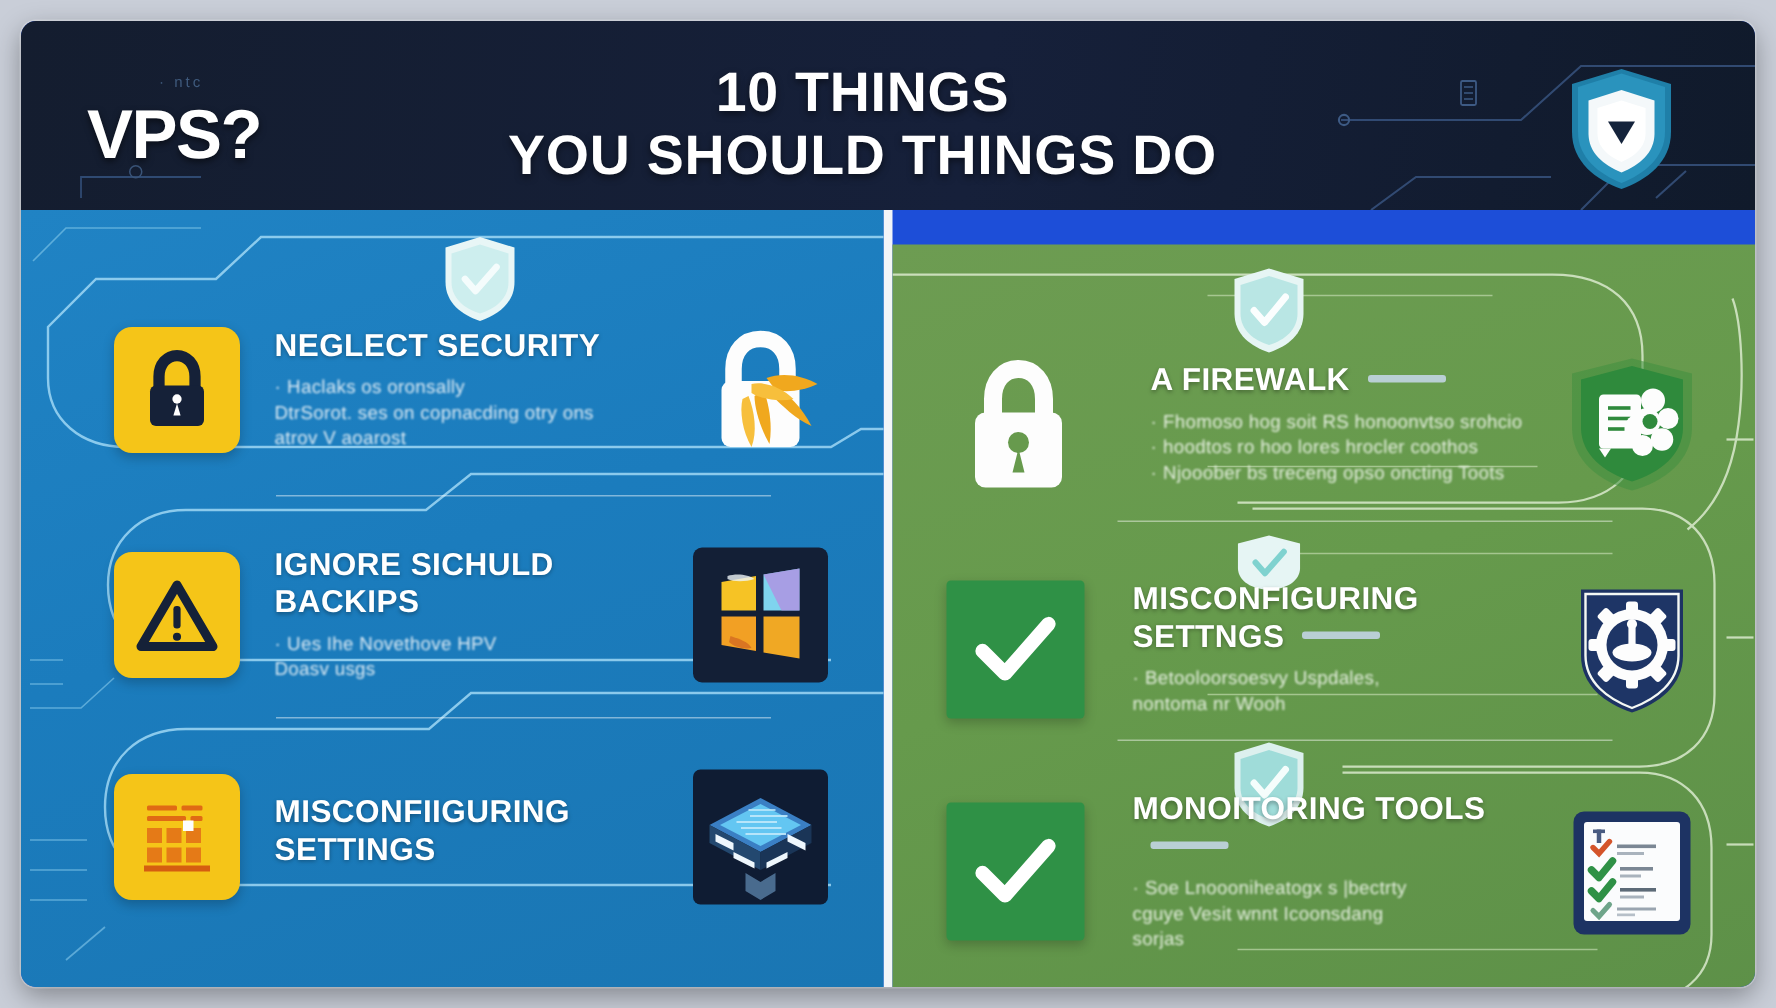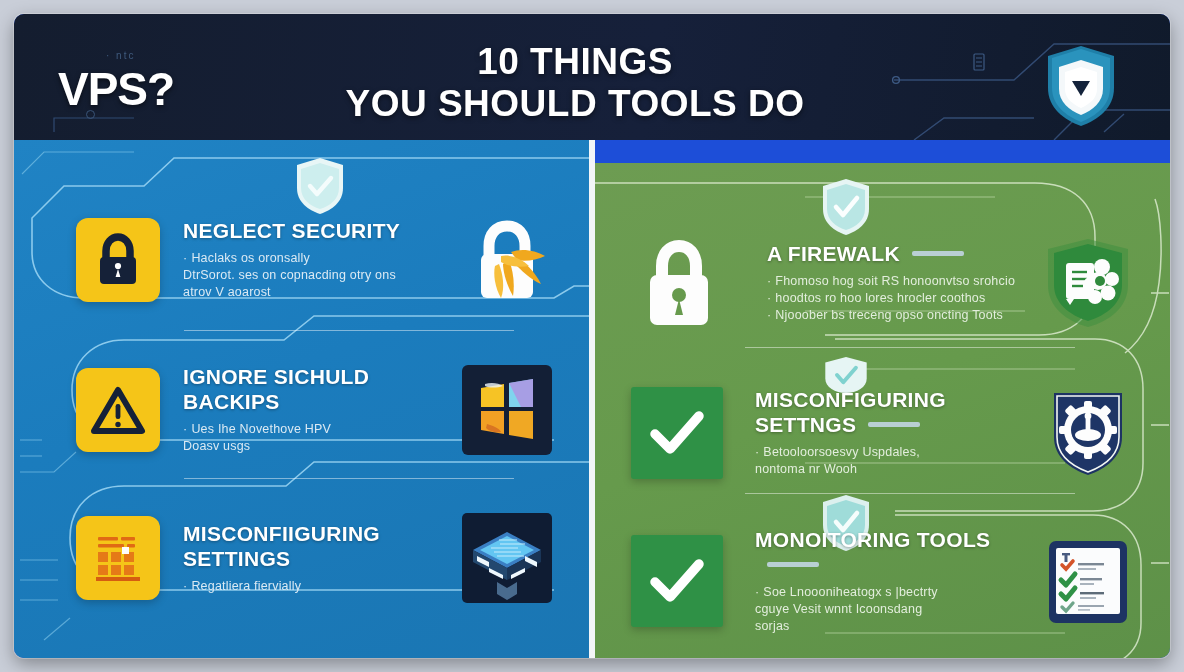--- a/index.html
+++ b/index.html
@@ -135,21 +135,21 @@
         </g>
       </svg>
 
       <div class="hdr-dot1">·  ntc</div>
       <div class="hdr-dot2"></div>
 
       <div class="hdr-vps">VPS?</div>
 
       <div class="hdr-title">
         <div class="l1">10 THINGS</div>
-        <div class="l2">YOU SHOULD TOOLS DO</div>
+        <div class="l2">YOU SHOULD THINGS DO</div>
       </div>
 
       <svg class="hdr-shield" viewBox="0 0 74 84">
         <path d="M37 2 L70 12 V44 C70 64 54 76 37 82 C20 76 4 64 4 44 V12 Z" fill="#1f7fa8"></path>
         <path d="M37 5 L66 14 V44 C66 61 52 72 37 78 C22 72 8 61 8 44 V14 Z" fill="#2a93bd"></path>
         <path d="M37 16 L59 23 V45 C59 58 49 66 37 71 C25 66 15 58 15 45 V23 Z" fill="#f4f8fa"></path>
         <path d="M37 23 L53 28 V45 C53 54 46 60 37 64 C28 60 21 54 21 45 V28 Z" fill="#fff"></path>
         <path d="M28 37 L46 37 L37 52 Z" fill="#14233b"></path>
       </svg>
     </div>
@@ -275,21 +275,20 @@
               </g>
               <rect x="30" y="14" width="7" height="7" fill="#fdfdfd"></rect>
               <g fill="#d55e10">
                 <rect x="4" y="44" width="44" height="4"></rect>
               </g>
             </svg>
           </div>
           <div class="textblock">
             <div class="item-title">MISCONFIIGURING SETTINGS</div>
             <div class="bullets">
-              <div class="bullet"><span class="b">·</span><span>Regatliera fiervially</span></div>
             </div>
           </div>
           <div class="illus">
             <svg viewBox="0 0 96 96">
               <rect x="3" y="3" width="90" height="90" rx="5" fill="#0f1c33"></rect>
               <path d="M48 22 L82 40 L48 58 L14 40 Z" fill="#3a7fc4"></path>
               <path d="M48 26 L75 40 L48 54 L21 40 Z" fill="#63c6f2"></path>
               <g stroke="#bfe9fb" stroke-width="1.2" opacity=".9">
                 <path d="M32 38 L59 38"></path>
                   <path d="M35 42 L62 42"></path>

